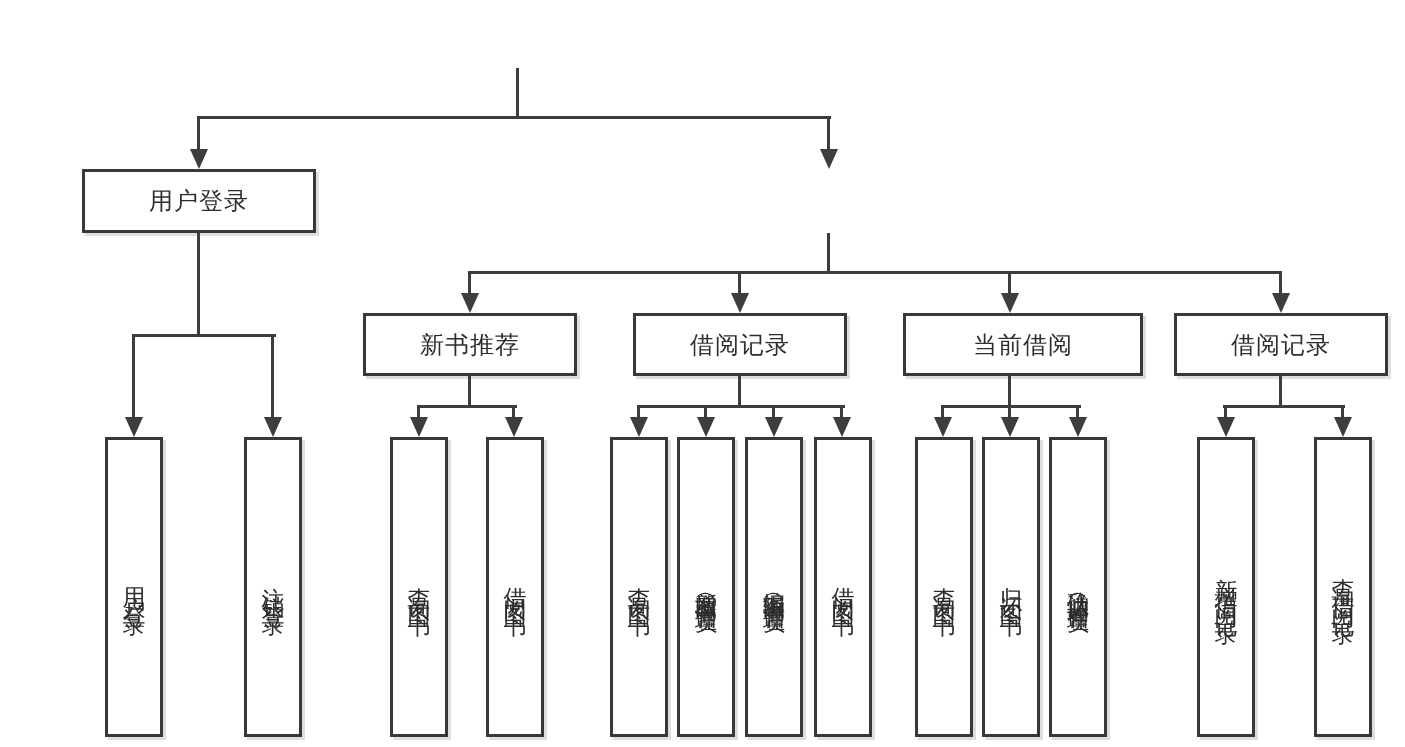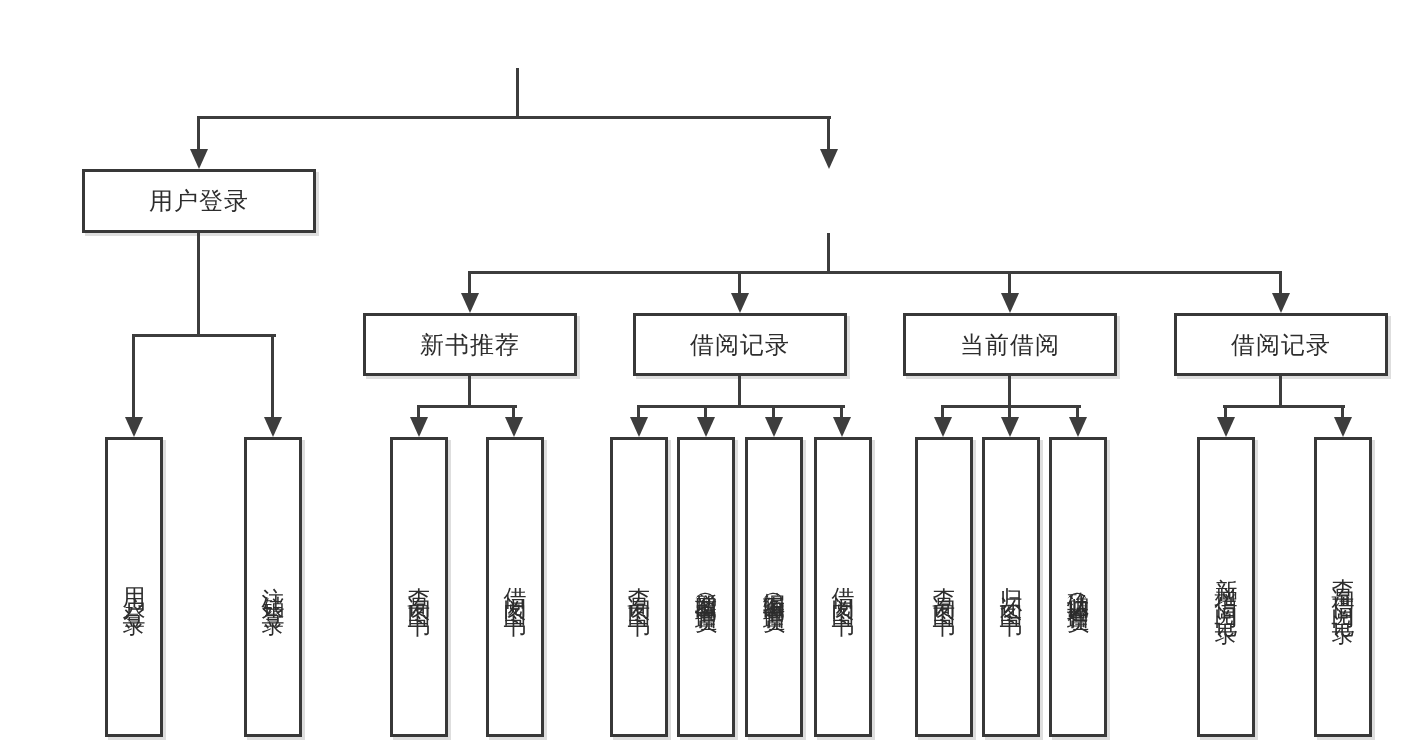--- a/index.html
+++ b/index.html
@@ -81,21 +81,21 @@
       <i class="shaft"></i>
       <i class="head"></i>
     </div>
   <div class="arrow" style="left:1272px;top:272px;height:41px">
       <i class="shaft"></i>
       <i class="head"></i>
     </div>
 
   <div class="box" style="left:363px;top:313px;width:214px;height:63px">新书推荐</div>
   <div class="box" style="left:633px;top:313px;width:214px;height:63px">借阅记录</div>
-  <div class="box" style="left:903px;top:313px;width:214px;height:63px">当前借阅</div>
+  <div class="box" style="left:903px;top:313px;width:240px;height:63px">当前借阅</div>
   <div class="box" style="left:1174px;top:313px;width:214px;height:63px">借阅记录</div>
 
   <div class="vline" style="left:468px;top:376px;height:30px"></div>
   <div class="hline" style="left:417px;top:405px;width:100px"></div>
   <div class="arrow" style="left:410px;top:406px;height:31px">
       <i class="shaft"></i>
       <i class="head"></i>
     </div>
   <div class="arrow" style="left:505px;top:406px;height:31px">
       <i class="shaft"></i>

